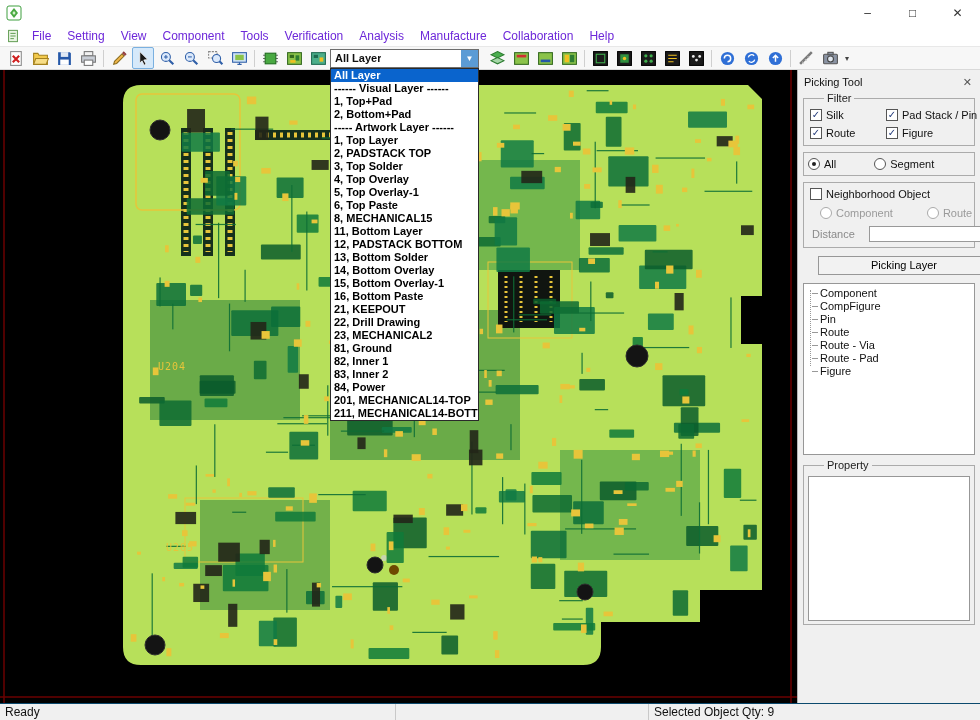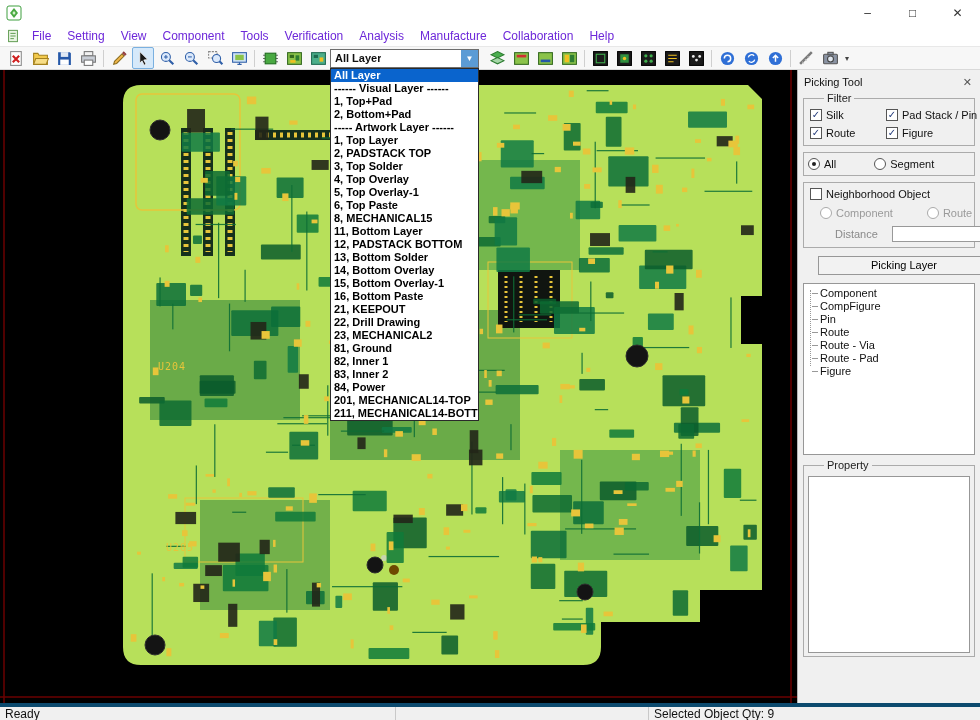--- a/index.html
+++ b/index.html
@@ -51,33 +51,33 @@
   .cb .box { width:12px; height:12px; background:#fff; border:1px solid #555; font-size:10px; line-height:10px; text-align:center; color:#223a7a; flex:0 0 auto; }
   .cb .box .mark { visibility:hidden; }
   .cb.checked .box .mark { visibility:visible; }
   .radio .dot { width:12px; height:12px; border:1px solid #555; border-radius:50%; background:#fff; position:relative; flex:0 0 auto; }
   .radio.on .dot::after { content:""; position:absolute; inset:3px; background:#222; border-radius:50%; }
   .radio.disabled { color:#9a9a9a; }
   .radio.disabled .dot { border-color:#aaa; }
   .box-flat { border:1px solid #ababab; margin:6px 2px 0; padding:5px 6px; }
   .scope-row { display:flex; gap:38px; padding-left:4px; }
   .neigh-radios { display:flex; gap:34px; padding:7px 0 0 10px; }
-  .dist-row { display:flex; align-items:center; gap:14px; margin-top:7px; padding-left:2px;margin-left:23px; }
+  .dist-row { display:flex; align-items:center; gap:14px; margin-top:7px; padding-left:2px; }
   .dist-row .lbl { color:#8a8a8a; width:48px; }
   .dist-input { flex:1; height:16px; border:1px solid #999; background:#fff; font-size:11px; text-align:right; padding-right:3px; font-family:"Liberation Sans", sans-serif; }
   .btn { display:block; width:calc(100% - 4px); margin:8px 17px 0; height:19px; background:#f2f2f2; border:1px solid #979797; font-size:11px; font-family:"Liberation Sans", sans-serif; text-align:center; line-height:17px; }
   .listbox { margin:8px 2px 0; height:172px; background:#fff; border:1px solid #979797; padding:3px 2px; overflow:hidden; position:relative; }
   .listbox::before { content:""; position:absolute; left:6px; top:6px; bottom:88px; width:0; border-left:1px dotted #999; }
   .list-item { padding:0 4px 0 14px; height:13px; line-height:13px; position:relative; white-space:nowrap; }
   .list-item::before { content:""; position:absolute; left:6px; top:6px; width:6px; height:1px; background:#999; }
-  .gb.property { margin-top:10px; height:192px; padding:10px 4px 3px; }
+  .gb.property { margin-top:10px; height:160px; padding:10px 4px 3px; }
   .prop-box { width:100%; height:100%; background:#fff; border:1px solid #979797; }
 
   
-  .statusbar { height:17px; background:#f0f0f0; border-top:4px solid #0c4a6e; display:flex; align-items:center; font-size:12px; flex:0 0 auto; }
+  .statusbar { height:17px; background:#f0f0f0; border-top:1px solid #0c4a6e; display:flex; align-items:center; font-size:12px; flex:0 0 auto; }
   .sb-seg { height:100%; display:flex; align-items:center; padding:0 5px; border-right:1px solid #c9c9c9; }
   .sb-1 { width:396px; }
   .sb-2 { width:253px; }
   .sb-3 { flex:1; border-right:none; }
 </style>
 </head>
 <body>
 
 <div class="app">
 

